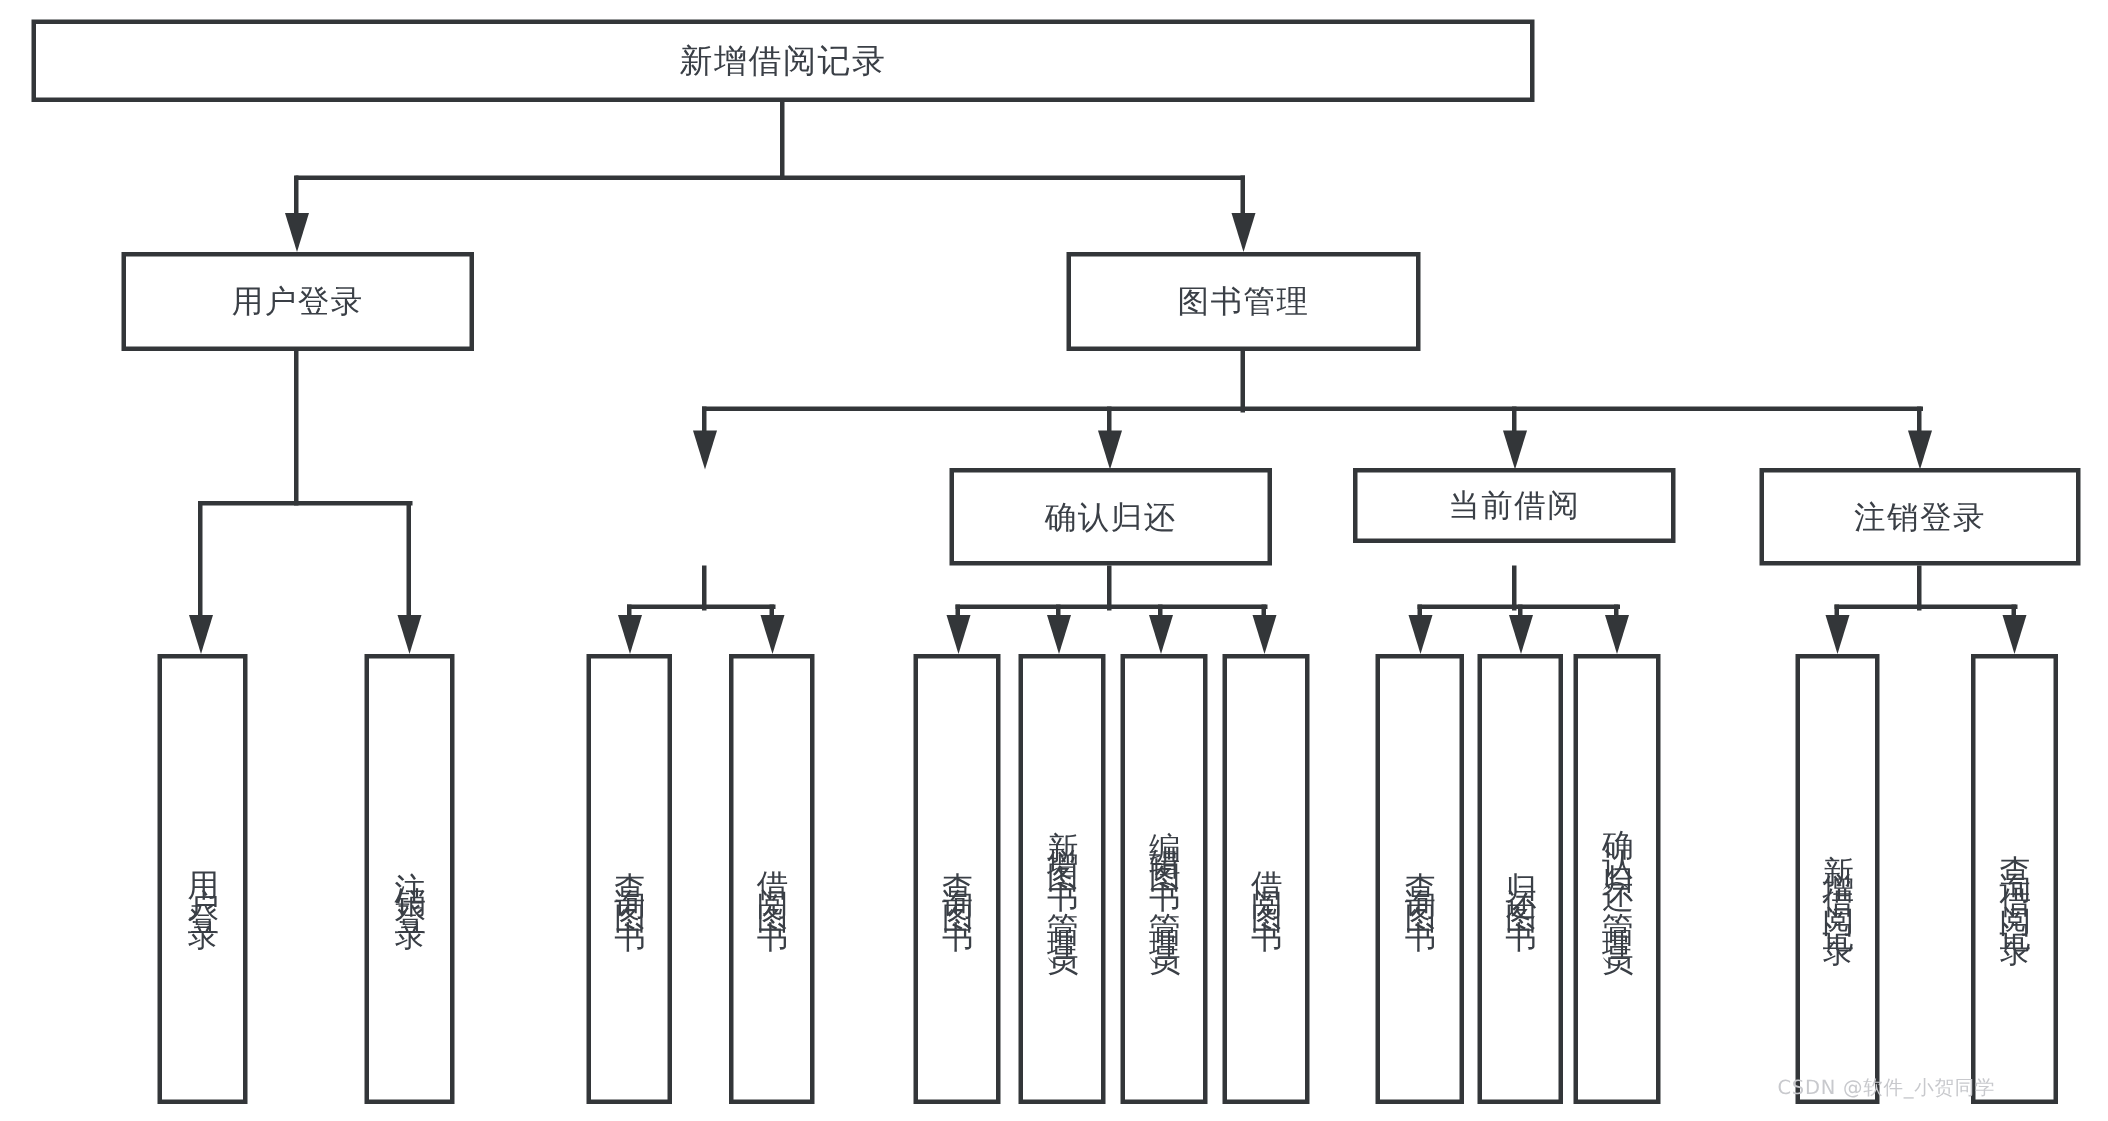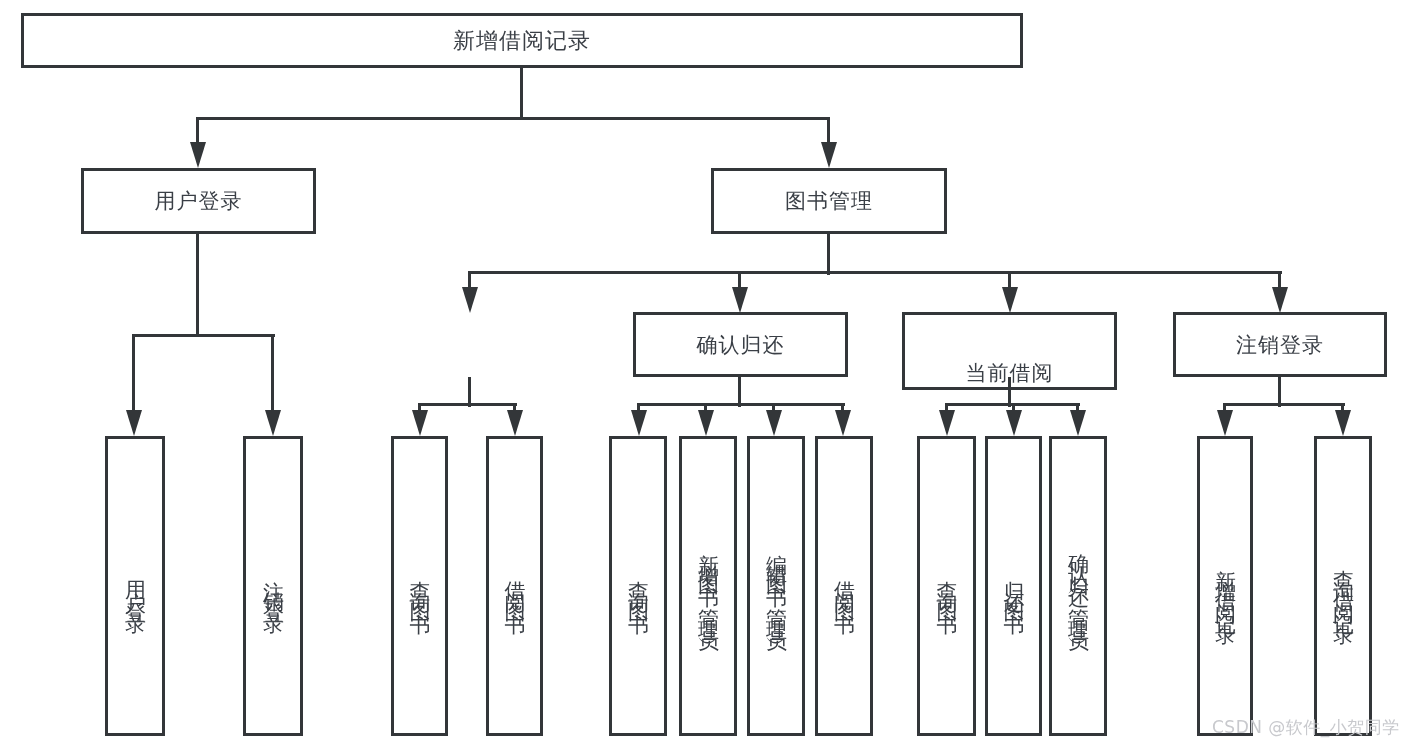--- a/index.html
+++ b/index.html
@@ -36,25 +36,24 @@
   .vl,.as{position:absolute;width:3px;background:var(--line);}
   .hl{position:absolute;height:3px;background:var(--line);}
   .ah{
     position:absolute;width:0;height:0;
     border-left:8px solid transparent;
     border-right:8px solid transparent;
     border-top:26px solid var(--line);
   }
   .watermark{
     position:absolute;
-    font-size:17px;
+    font-size:13px;
     color:var(--wm);
     letter-spacing:0.5px;
     white-space:nowrap;
-    margin-left:27px;
   }
 </style>
 </head>
 <body>
 
 <div class="stage">
 
   <div class="box hbox" style="left:21px;top:13px;width:1002px;height:55px;font-size:22px;">
     <span>新增借阅记录</span>
   </div>
@@ -87,21 +86,21 @@
   <div class="as" style="left:738px;top:271px;height:20px;"></div>
   <div class="ah" style="left:732px;top:287px;"></div>
   <div class="as" style="left:1008px;top:271px;height:20px;"></div>
   <div class="ah" style="left:1002px;top:287px;"></div>
   <div class="as" style="left:1278px;top:271px;height:20px;"></div>
   <div class="ah" style="left:1272px;top:287px;"></div>
 
   <div class="box hbox" style="left:633px;top:312px;width:215px;height:65px;">
     <span>确认归还</span>
   </div>
-  <div class="box hbox" style="left:902px;top:312px;width:215px;height:78px;align-items:flex-end;">
+  <div class="box hbox" style="left:902px;top:312px;width:215px;height:50px;">
     <span>当前借阅</span>
   </div>
   <div class="box hbox" style="left:1173px;top:312px;width:214px;height:65px;">
     <span>注销登录</span>
   </div>
 
   <div class="vl" style="left:468px;top:377px;height:30px;"></div>
   <div class="hl" style="left:418px;top:403px;width:99px;"></div>
   <div class="as" style="left:418px;top:403px;height:12px;"></div>
   <div class="ah" style="left:412px;top:410px;"></div>

